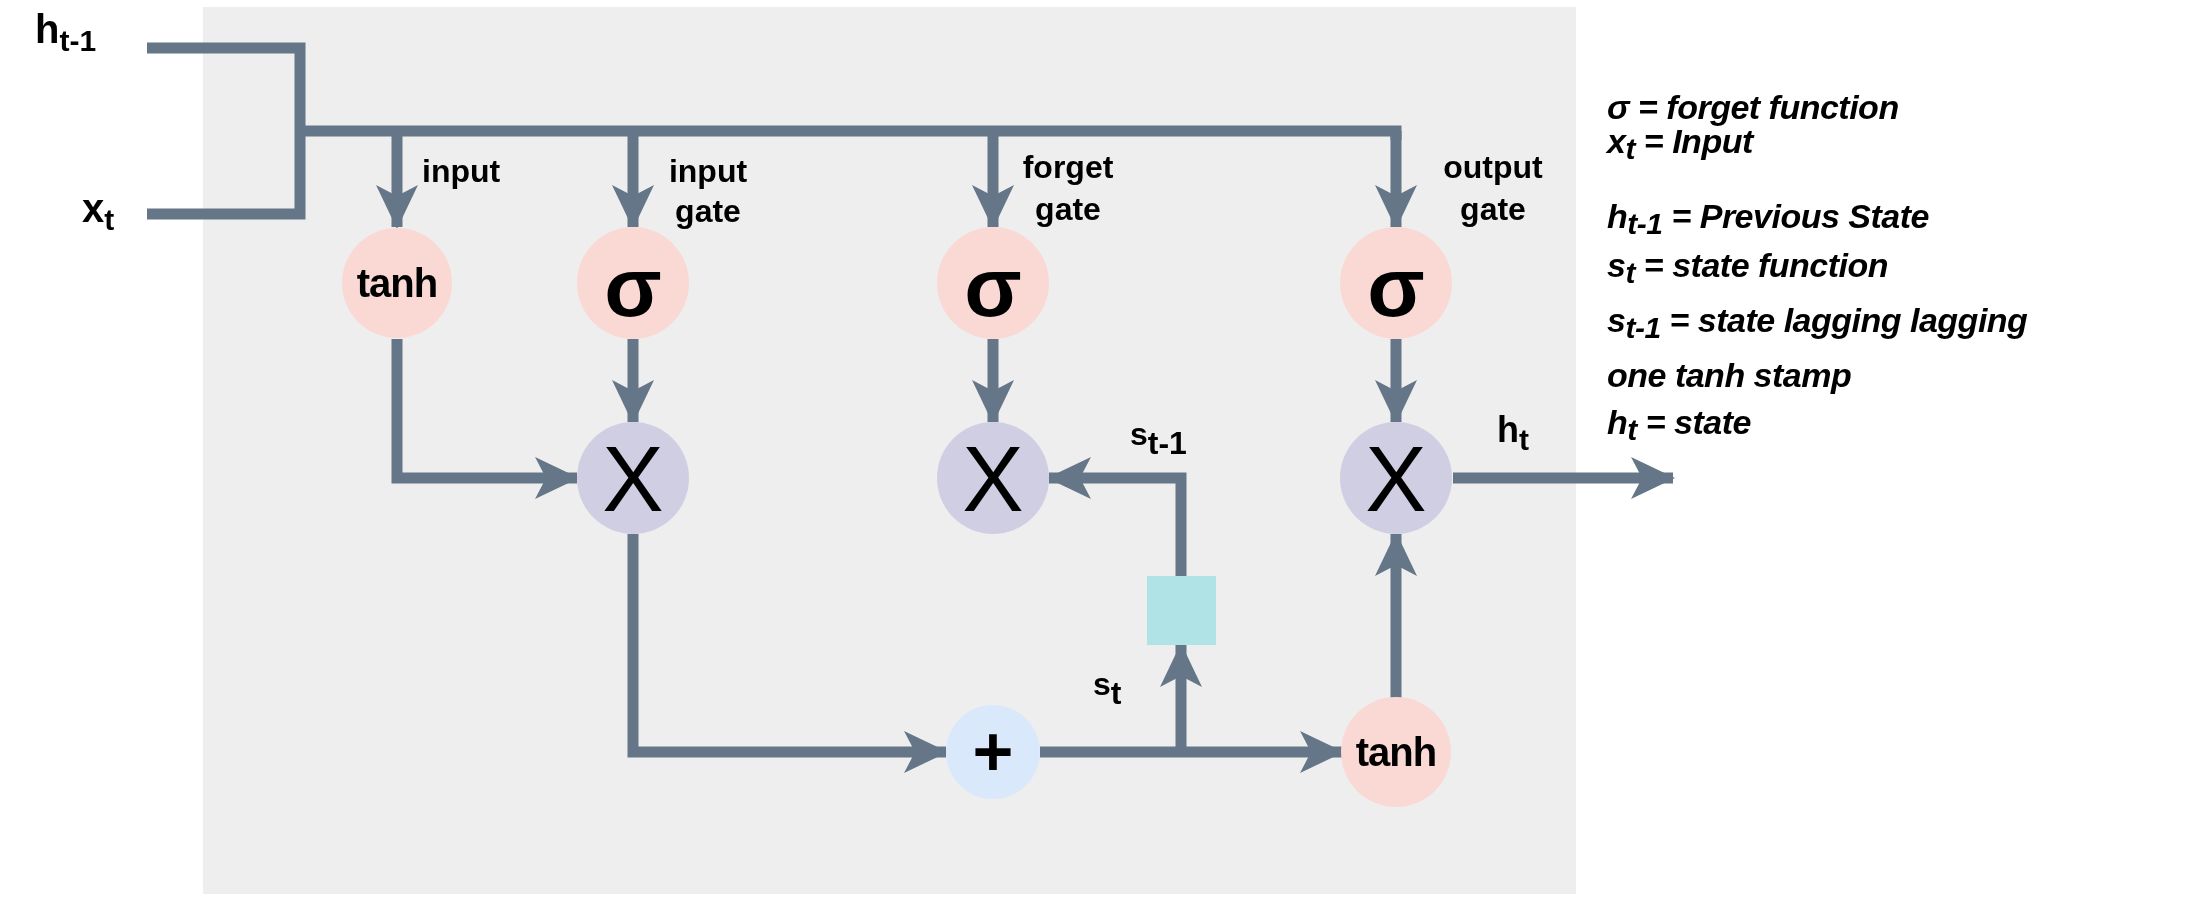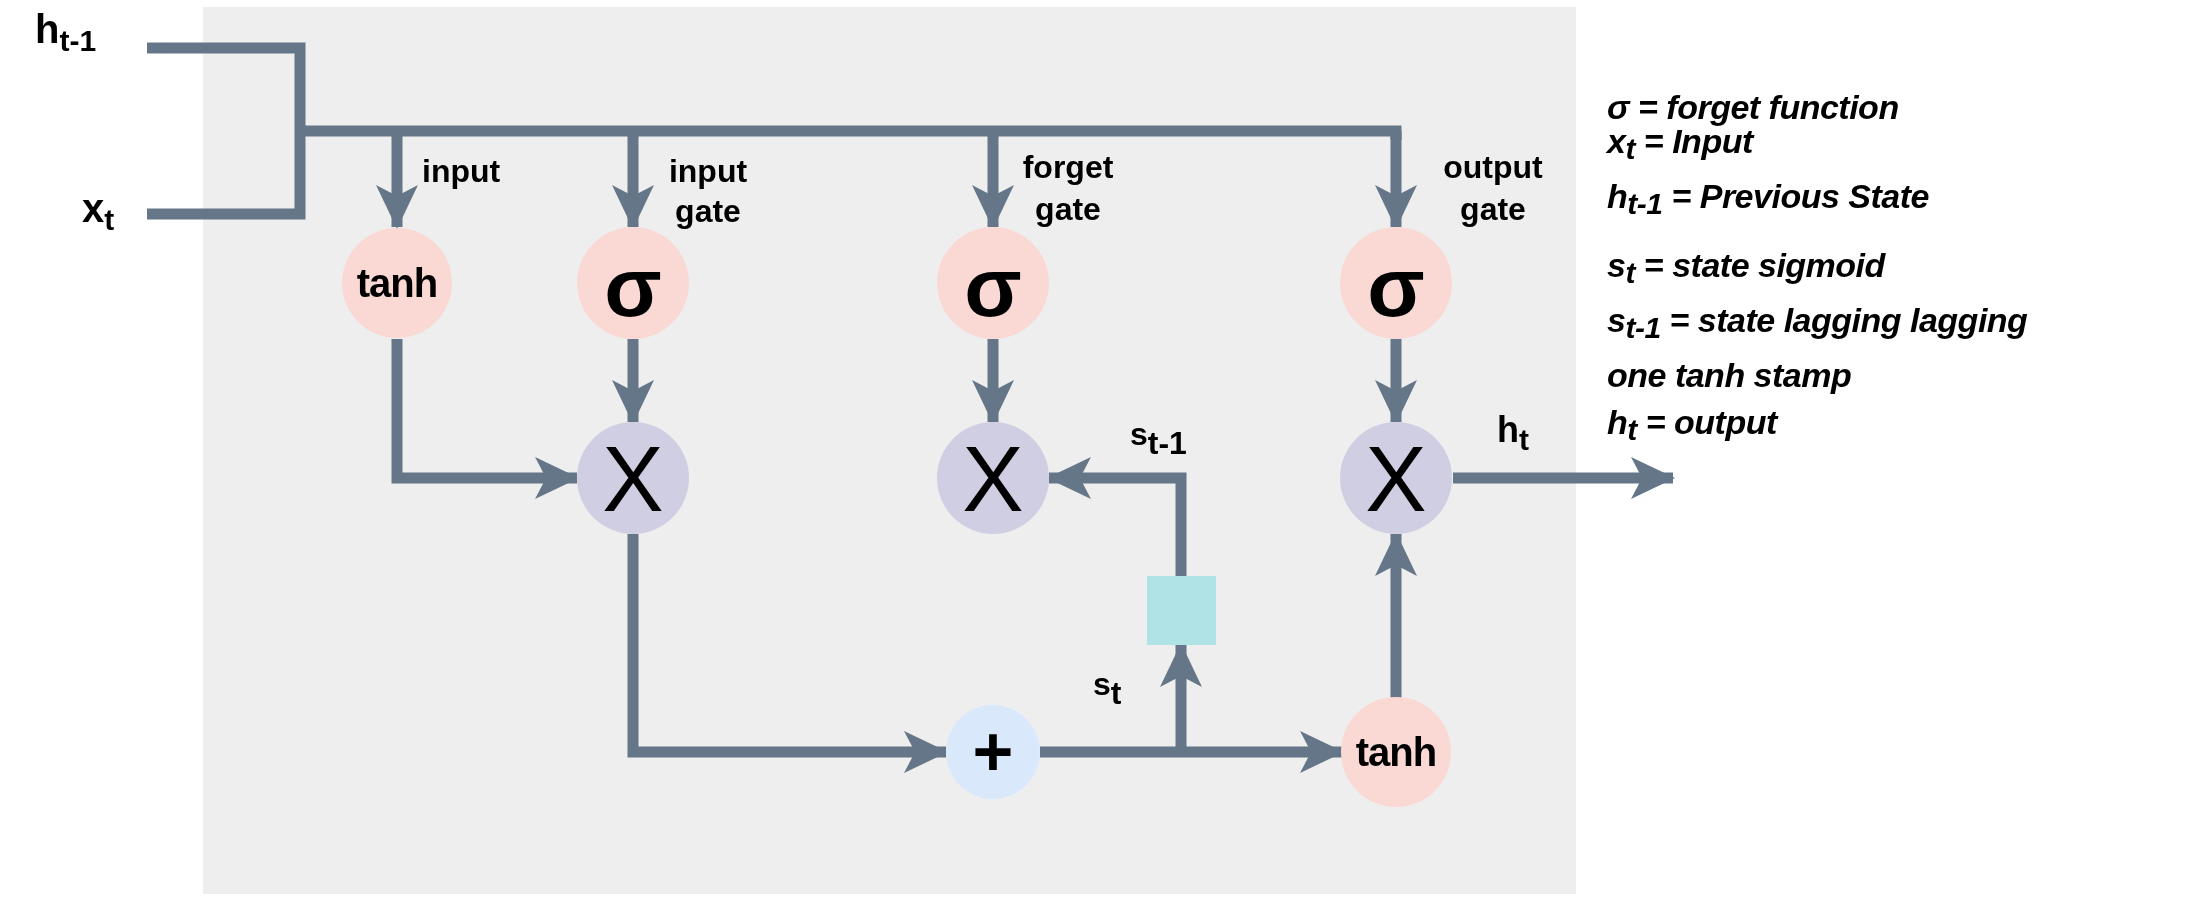--- a/index.html
+++ b/index.html
@@ -114,18 +114,18 @@
   <text class="lbl gate-lbl" x="1493" y="220" text-anchor="middle">gate</text>
 
   <text class="lbl gate-lbl" x="1130" y="445"><tspan>s</tspan><tspan dy="9">t-1</tspan></text>
   <text class="lbl gate-lbl" x="1093" y="695"><tspan>s</tspan><tspan dy="9">t</tspan></text>
   <text class="lbl io-lbl" x="1497" y="442" style="font-size:36px"><tspan>h</tspan><tspan class="io-sub" dy="8">t</tspan></text>
 </svg>
 
 <div class="legend">
   <div class="legend-line" style="top:35px"><span>σ</span><span> = forget function</span></div>
   <div class="legend-line" style="top:69px"><span>x</span><sub>t</sub><span> = Input</span></div>
-  <div class="legend-line" style="top:124px"><span>h</span><sub>t-1</sub><span> = Previous State</span></div>
-  <div class="legend-line" style="top:193px"><span>s</span><sub>t</sub><span> = state sigmoid</span></div>
+  <div class="legend-line" style="top:144px"><span>h</span><sub>t-1</sub><span> = Previous State</span></div>
+  <div class="legend-line" style="top:193px"><span>s</span><sub>t</sub><span> = state function</span></div>
   <div class="legend-line" style="top:248px"><span>s</span><sub>t-1</sub><span> = state lagging lagging</span></div>
   <div class="legend-line" style="top:303px"><span>one tanh stamp</span></div>
-  <div class="legend-line" style="top:350px"><span>h</span><sub>t</sub><span> = output</span></div>
+  <div class="legend-line" style="top:350px"><span>h</span><sub>t</sub><span> = state</span></div>
 </div>
 
 </body></html>

